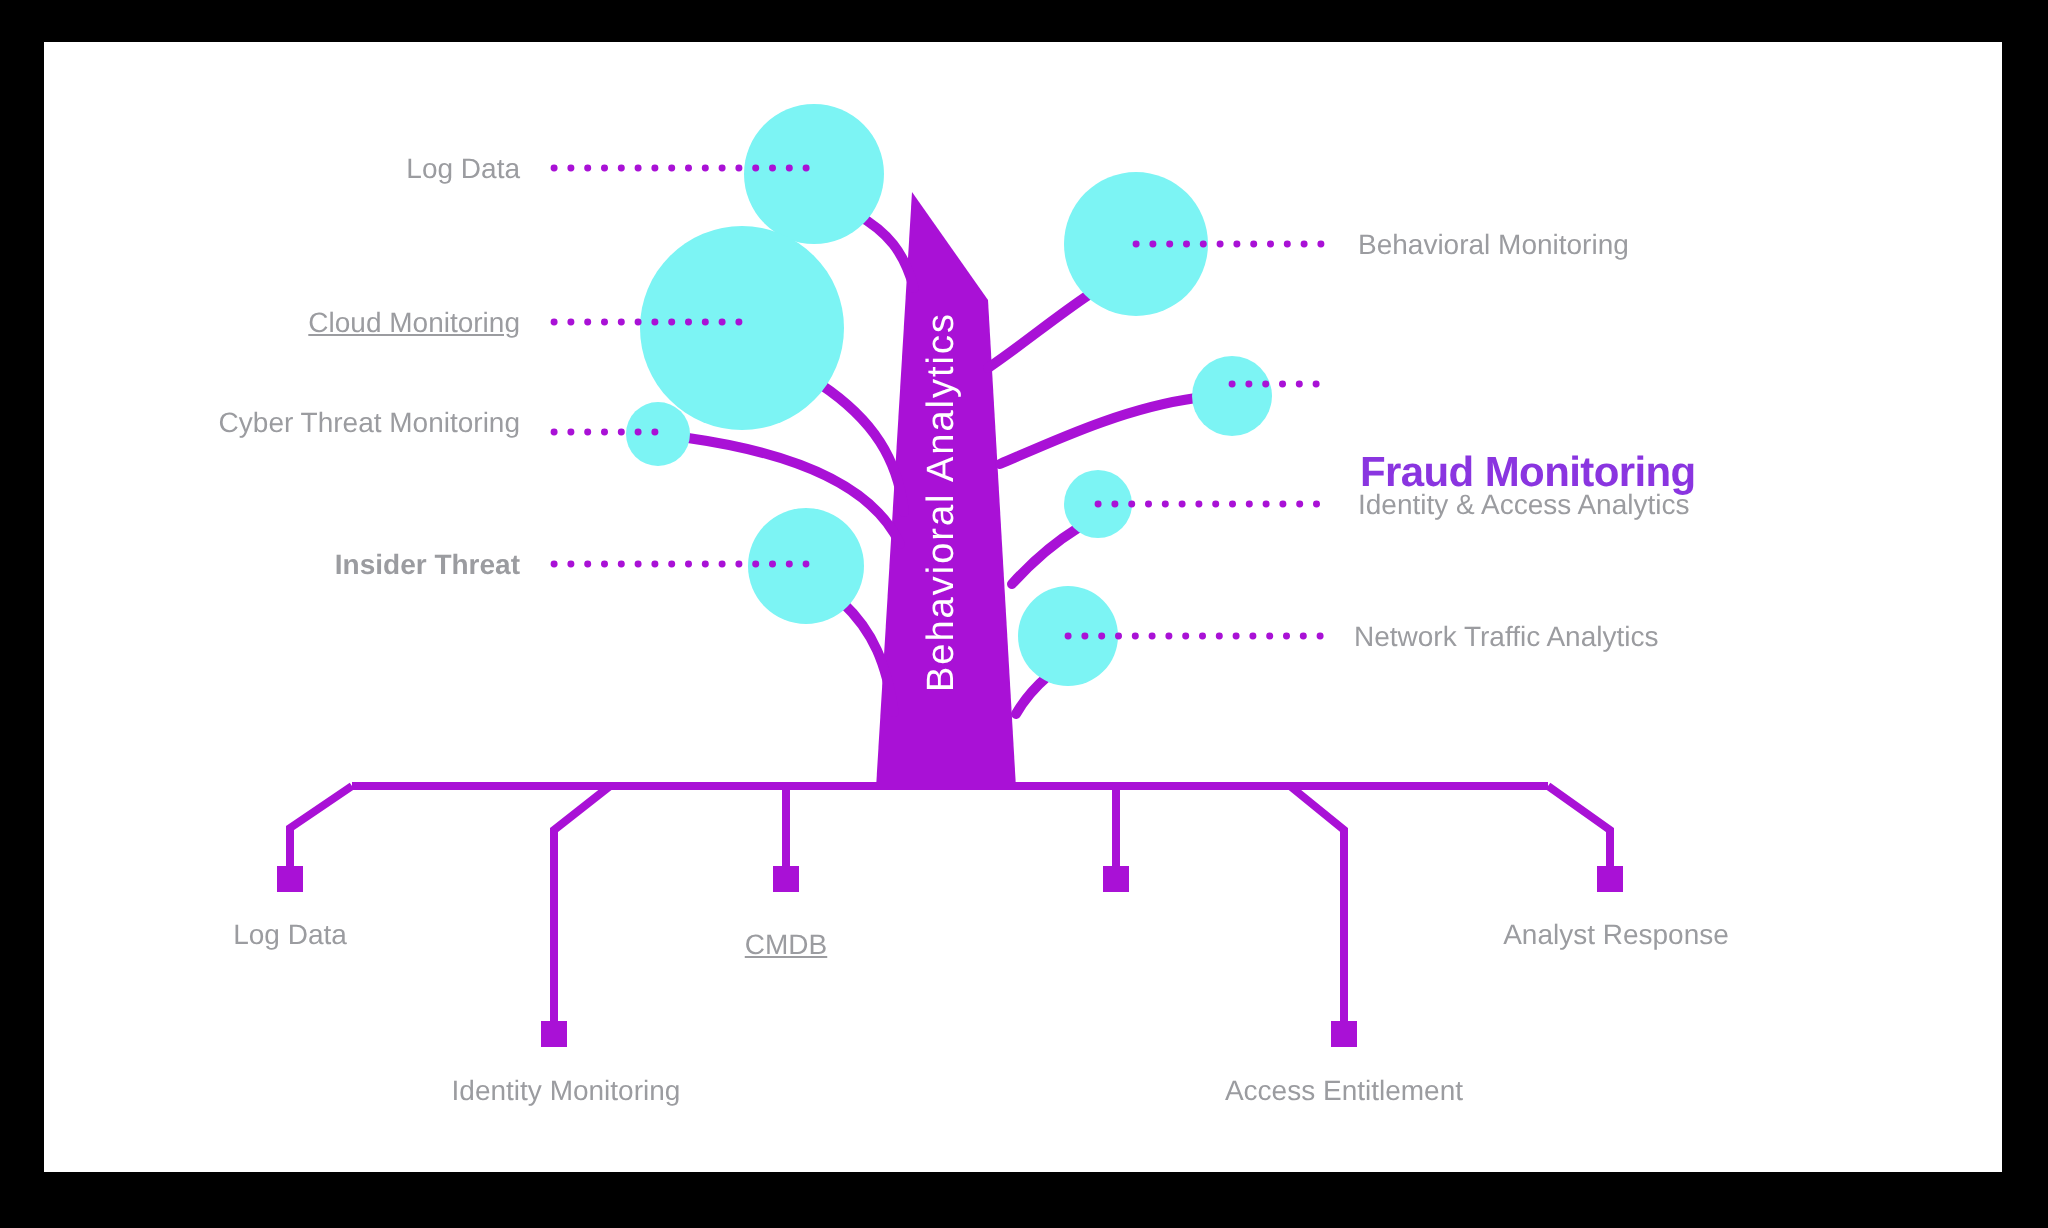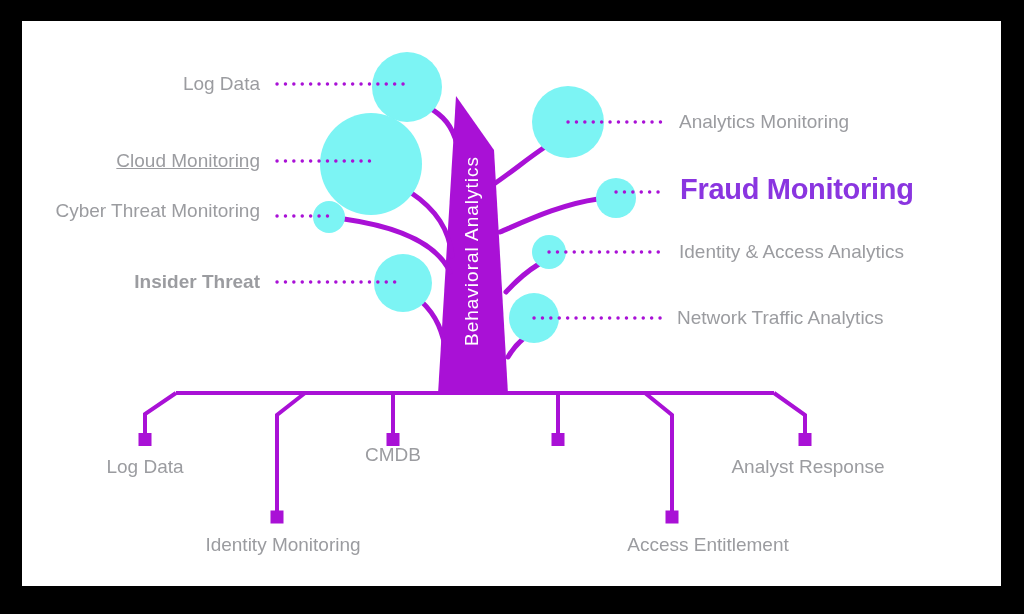--- a/index.html
+++ b/index.html
@@ -15,27 +15,28 @@
   }
   svg.tree { position:absolute; left:0; top:0; width:1024px; height:614px; }
   .trunk    { fill:var(--purple); }
   .branch   { fill:none; stroke:var(--purple); stroke-width:5; stroke-linecap:round; }
   .node     { fill:var(--cyan); }
   .dots     { fill:none; stroke:var(--purple); stroke-width:3.4; stroke-linecap:round; stroke-dasharray:0.1 8.3; }
   .root-line{ fill:none; stroke:var(--purple); stroke-width:4; stroke-linejoin:miter; }
   .terminal { fill:var(--purple); }
 
   .label {
-    position:absolute; color:var(--gray); font-size:19px; line-height:22px;
+    position:absolute; color:var(--gray); font-size:14px; line-height:22px;
     white-space:nowrap;
   }
   .label.r { text-align:right; }
   .label.fraud {
-    color:var(--accent); font-size:29px; font-weight:bold; line-height:34px;
+    color:var(--accent); font-size:21px; font-weight:bold; line-height:34px;
     letter-spacing:-0.3px;
+    margin-top:48px;
   }
   .label.bottom { transform:translateX(-50%); text-align:center; }
   .label.wrap { white-space:normal; width:124px; line-height:24px; }
   .trunk-label {
     position:absolute; left:471px; top:251px;
     transform:translate(-50%,-50%) rotate(-90deg);
     color:#ffffff; font-size:19px; line-height:19px; letter-spacing:1px;
     white-space:nowrap;
   }
 </style>
@@ -91,23 +92,23 @@
     <rect class="terminal" x="798.5" y="433" width="13" height="13"></rect>
   </svg>
 
   <div class="trunk-label">Behavioral Analytics</div>
 
   <div class="label r" style="right:764px; top:73px;">Log Data</div>
   <div class="label r" style="right:764px; top:150px;text-decoration:underline;">Cloud Monitoring</div>
   <div class="label r" style="right:764px; top:200px;">Cyber Threat Monitoring</div>
   <div class="label r" style="right:764px; top:271px;font-weight:bold;">Insider Threat</div>
 
-  <div class="label" style="left:679px; top:111px;">Analytics Monitoring</div>
+  <div class="label" style="left:679px; top:111px;">Behavioral Monitoring</div>
   <div class="label fraud" style="left:680px; top:172px;">Fraud Monitoring</div>
   <div class="label" style="left:679px; top:241px;">Identity &amp; Access Analytics</div>
   <div class="label" style="left:677px; top:307px;">Network Traffic Analytics</div>
 
   <div class="label bottom" style="left:145px; top:456px;">Log Data</div>
   <div class="label bottom" style="left:283px; top:534px;">Identity Monitoring</div>
-  <div class="label bottom" style="left:393px; top:444px;">CMDB</div>
-  <div class="label bottom" style="left:708px; top:534px;">Access Entitlement</div>
+  <div class="label bottom" style="left:393px; top:461px;text-decoration:underline;">CMDB</div>
+  <div class="label bottom" style="left:672px; top:534px;">Access Entitlement</div>
   <div class="label bottom" style="left:808px; top:456px;">Analyst Response</div>
 </div>
 
 </body></html>

